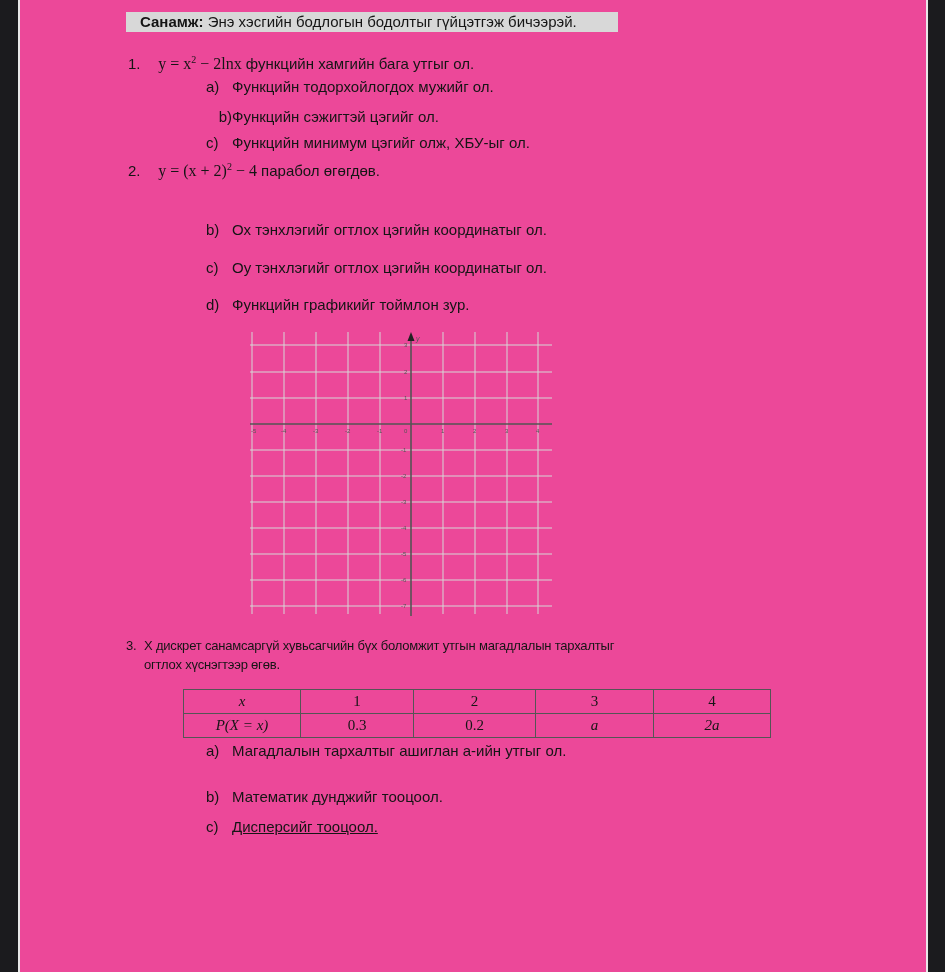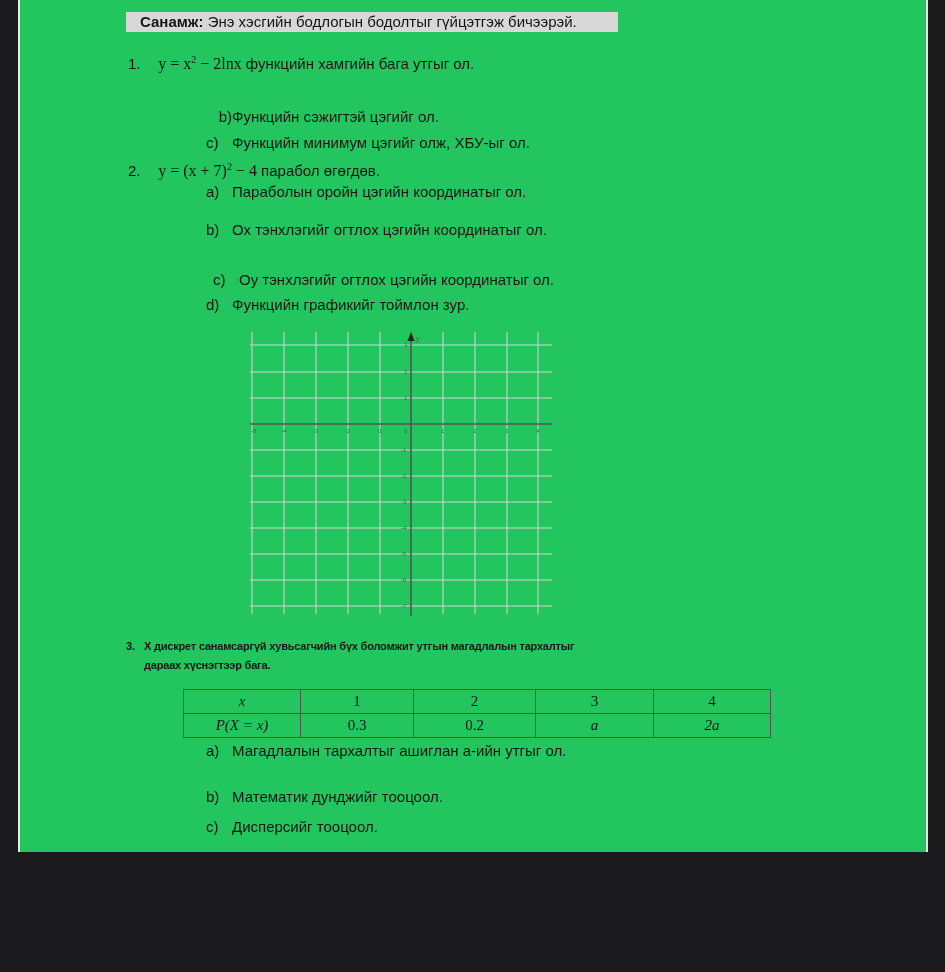--- a/index.html
+++ b/index.html
@@ -4,43 +4,43 @@
 <style>
   html, body {
     margin: 0; padding: 0;
     width: 945px; height: 972px;
     background: #1b1b1e;
     overflow: hidden;
   }
   .page {
     position: absolute;
     left: 18px; top: 0;
-    width: 910px; height: 852px;
-    background: #22c55e;
+    width: 910px; height: 972px;
+    background: #ec4899;
     border-left: 2px solid #e8e8e8;
     border-right: 2px solid #e8e8e8;
     box-sizing: border-box;
     font-family: "Liberation Sans", sans-serif;
     color: #151515;
   }
   .abs { position: absolute; white-space: nowrap; }
   .note-bar {
     left: 106px; top: 12px;
     width: 492px; height: 20px;
     background: #d8d8d8;
     font-size: 15px; line-height: 20px;
     padding-left: 14px; box-sizing: border-box;
   }
   .note-bar b { font-weight: bold; }
   .q { font-size: 15px; line-height: 18px; }
   .math { font-family: "Liberation Serif", serif; font-size: 16px; }
   sup { font-size: 10px; vertical-align: 6px; line-height: 0; }
   .sub { font-size: 15px; line-height: 18px; }
   .sub .lbl { display: inline-block; width: 26px; }
-  .q3 { font-size: 11px; line-height: 20px; letter-spacing: -0.2px; font-weight: bold; }
+  .q3 { font-size: 13px; line-height: 20px; letter-spacing: -0.2px; }
 
   
   .grid {
     position: absolute;
     left: 212px; top: 332px;
     width: 320px; height: 285px;
   }
   .grid svg { position: absolute; left: 0; top: 0; }
   .tick { font-family: "Liberation Sans", sans-serif; font-size: 6px; fill: #555; }
 
@@ -66,38 +66,38 @@
 <div class="page">
 
   <div class="abs note-bar">
     <b>Санамж:</b><span> Энэ хэсгийн бодлогын бодолтыг гүйцэтгэж бичээрэй.</span>
   </div>
 
   <div class="abs q" style="left:108px; top:55px;">
     <span style="display:inline-block;width:26px;">1.</span>
     <span class="math"><span>y = x</span><sup>2</sup><span> − 2lnx</span></span><span> функцийн хамгийн бага утгыг ол.</span>
   </div>
+  <div class="abs sub" style="left:186px; top:78px;">
+    <span class="lbl">a)</span><span>Функцийн тодорхойлогдох мужийг ол.</span>
+  </div>
   <div class="abs sub" style="left:186px; top:108px;text-align:right;">
     <span class="lbl">b)</span><span>Функцийн сэжигтэй цэгийг ол.</span>
   </div>
   <div class="abs sub" style="left:186px; top:134px;">
     <span class="lbl">c)</span><span>Функцийн минимум цэгийг олж, ХБУ-ыг ол.</span>
   </div>
 
   <div class="abs q" style="left:108px; top:162px;">
     <span style="display:inline-block;width:26px;">2.</span>
-    <span class="math"><span>y = (x + 7)</span><sup>2</sup><span> − 4</span></span><span> парабол өгөгдөв.</span>
-  </div>
-  <div class="abs sub" style="left:186px; top:183px;">
-    <span class="lbl">a)</span><span>Параболын оройн цэгийн координатыг ол.</span>
+    <span class="math"><span>y = (x + 2)</span><sup>2</sup><span> − 4</span></span><span> парабол өгөгдөв.</span>
   </div>
   <div class="abs sub" style="left:186px; top:221px;">
     <span class="lbl">b)</span><span>Ох тэнхлэгийг огтлох цэгийн координатыг ол.</span>
   </div>
-  <div class="abs sub" style="left:193px; top:259px;margin-top:12px;">
+  <div class="abs sub" style="left:186px; top:259px;">
     <span class="lbl">c)</span><span>Оу тэнхлэгийг огтлох цэгийн координатыг ол.</span>
   </div>
   <div class="abs sub" style="left:186px; top:296px;">
     <span class="lbl">d)</span><span>Функцийн графикийг тоймлон зур.</span>
   </div>
 
   <div class="grid">
     <svg width="320" height="285" viewBox="0 0 320 285">
 
       <g stroke="#d6d6d6" stroke-width="1">
@@ -153,21 +153,21 @@
       <text class="tick" x="169" y="224">-5</text>
       <text class="tick" x="169" y="250">-6</text>
       <text class="tick" x="169" y="276">-7</text>
     </svg>
   </div>
 
   <div class="abs q3" style="left:106px; top:636px;">
     <span style="display:inline-block;width:18px;">3.</span><span>X дискрет санамсаргүй хувьсагчийн бүх боломжит утгын магадлалын тархалтыг</span>
   </div>
   <div class="abs q3" style="left:124px; top:655px;">
-    <span>дараах хүснэгтээр бага.</span>
+    <span>огтлох хүснэгтээр өгөв.</span>
   </div>
 
   <table class="dist">
     <tbody>
         <tr>
       <td class="it" style="width:116px;">x</td>
       <td style="width:112px;">1</td>
       <td style="width:121px;">2</td>
       <td style="width:117px;">3</td>
       <td style="width:116px;">4</td>
@@ -181,17 +181,17 @@
     </tr>
   </tbody>
     </table>
 
   <div class="abs sub" style="left:186px; top:742px;">
     <span class="lbl">a)</span><span>Магадлалын тархалтыг ашиглан а-ийн утгыг ол.</span>
   </div>
   <div class="abs sub" style="left:186px; top:780px;margin-top:8px;">
     <span class="lbl">b)</span><span>Математик дунджийг тооцоол.</span>
   </div>
-  <div class="abs sub" style="left:186px; top:818px;">
+  <div class="abs sub" style="left:186px; top:818px;text-decoration:underline;">
     <span class="lbl">c)</span><span>Дисперсийг тооцоол.</span>
   </div>
 
 </div>
 
 </body></html>

